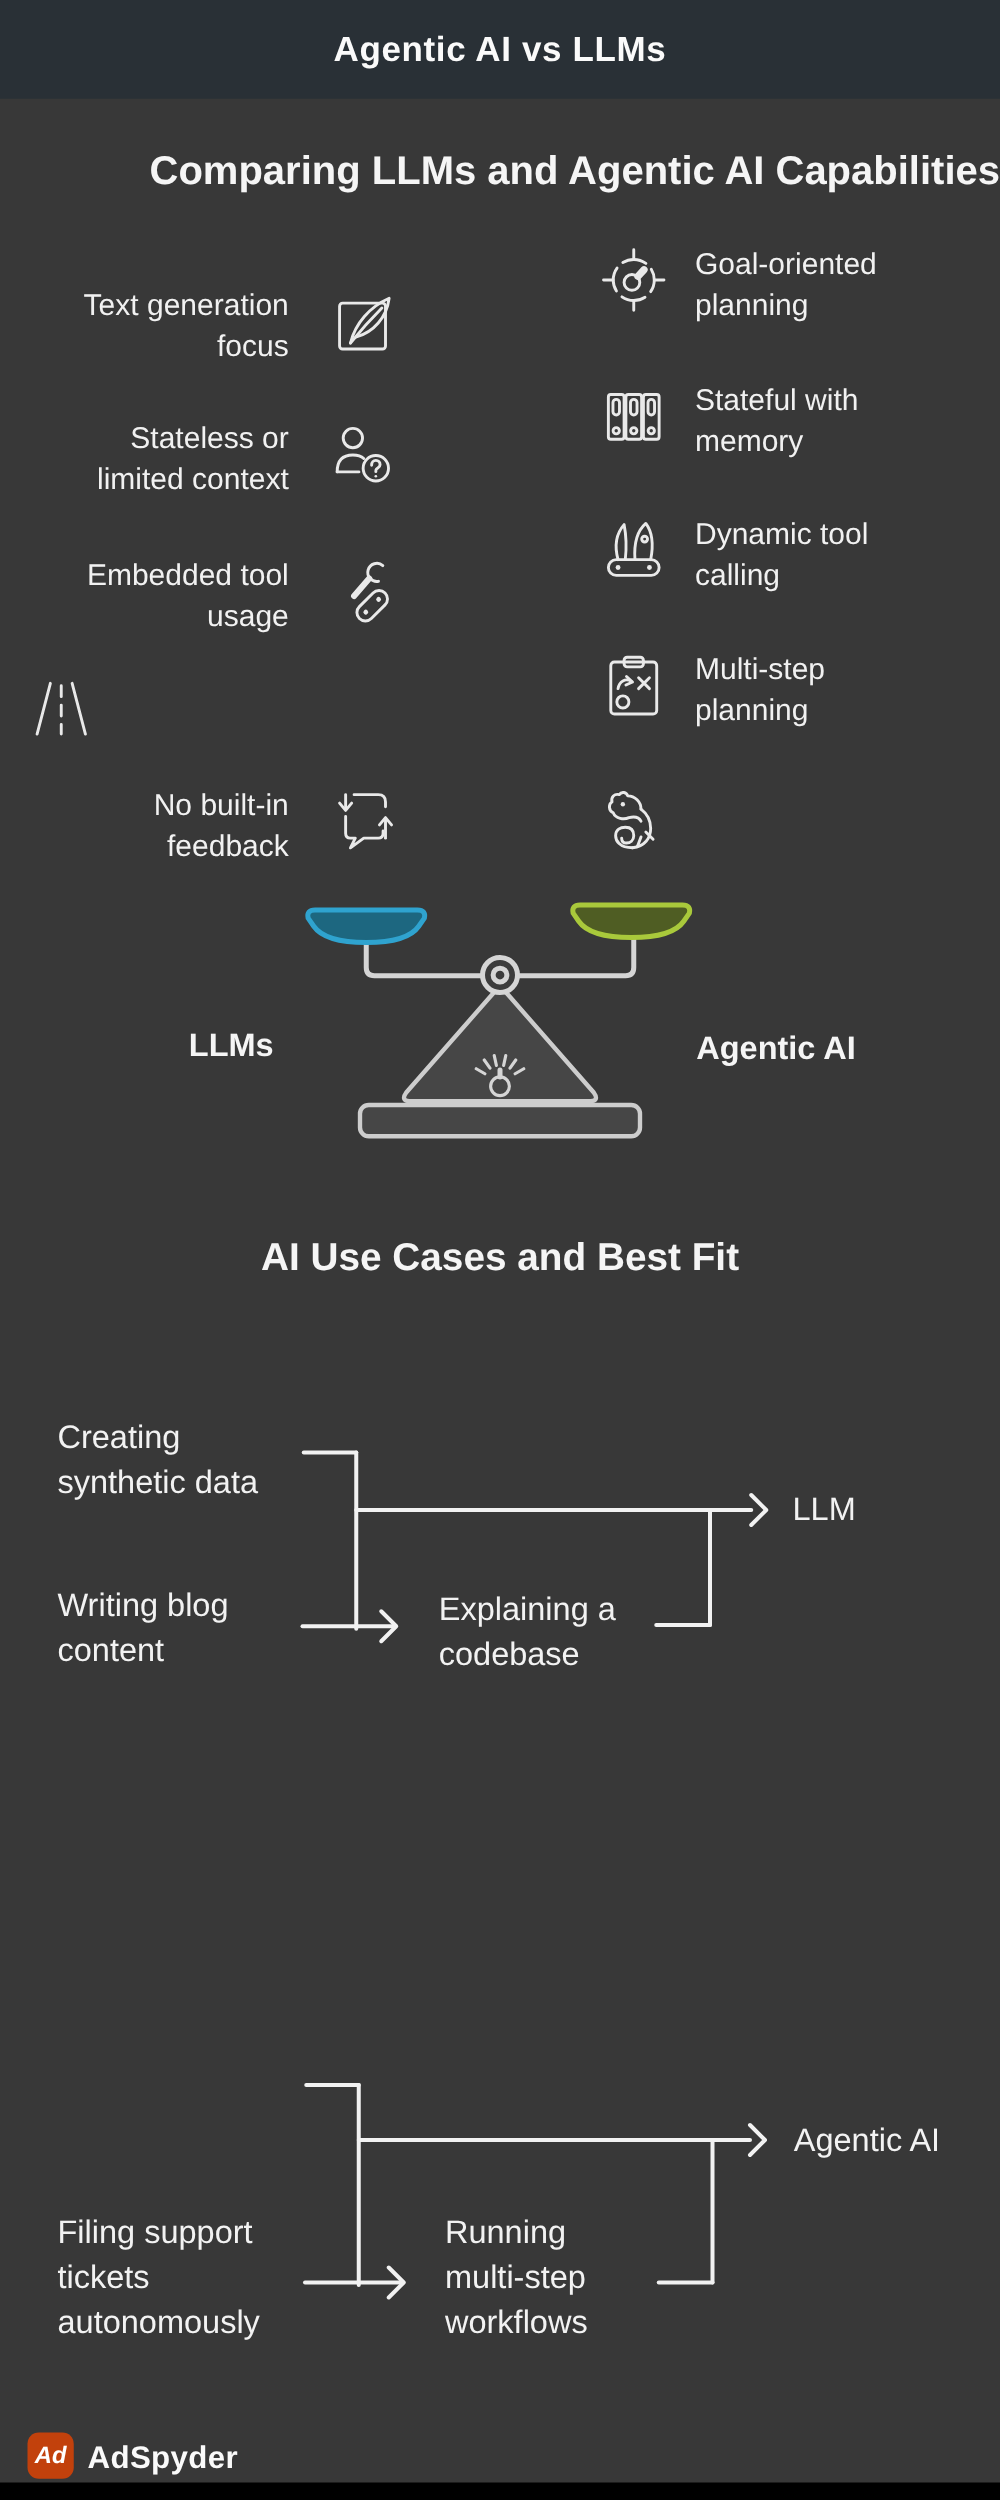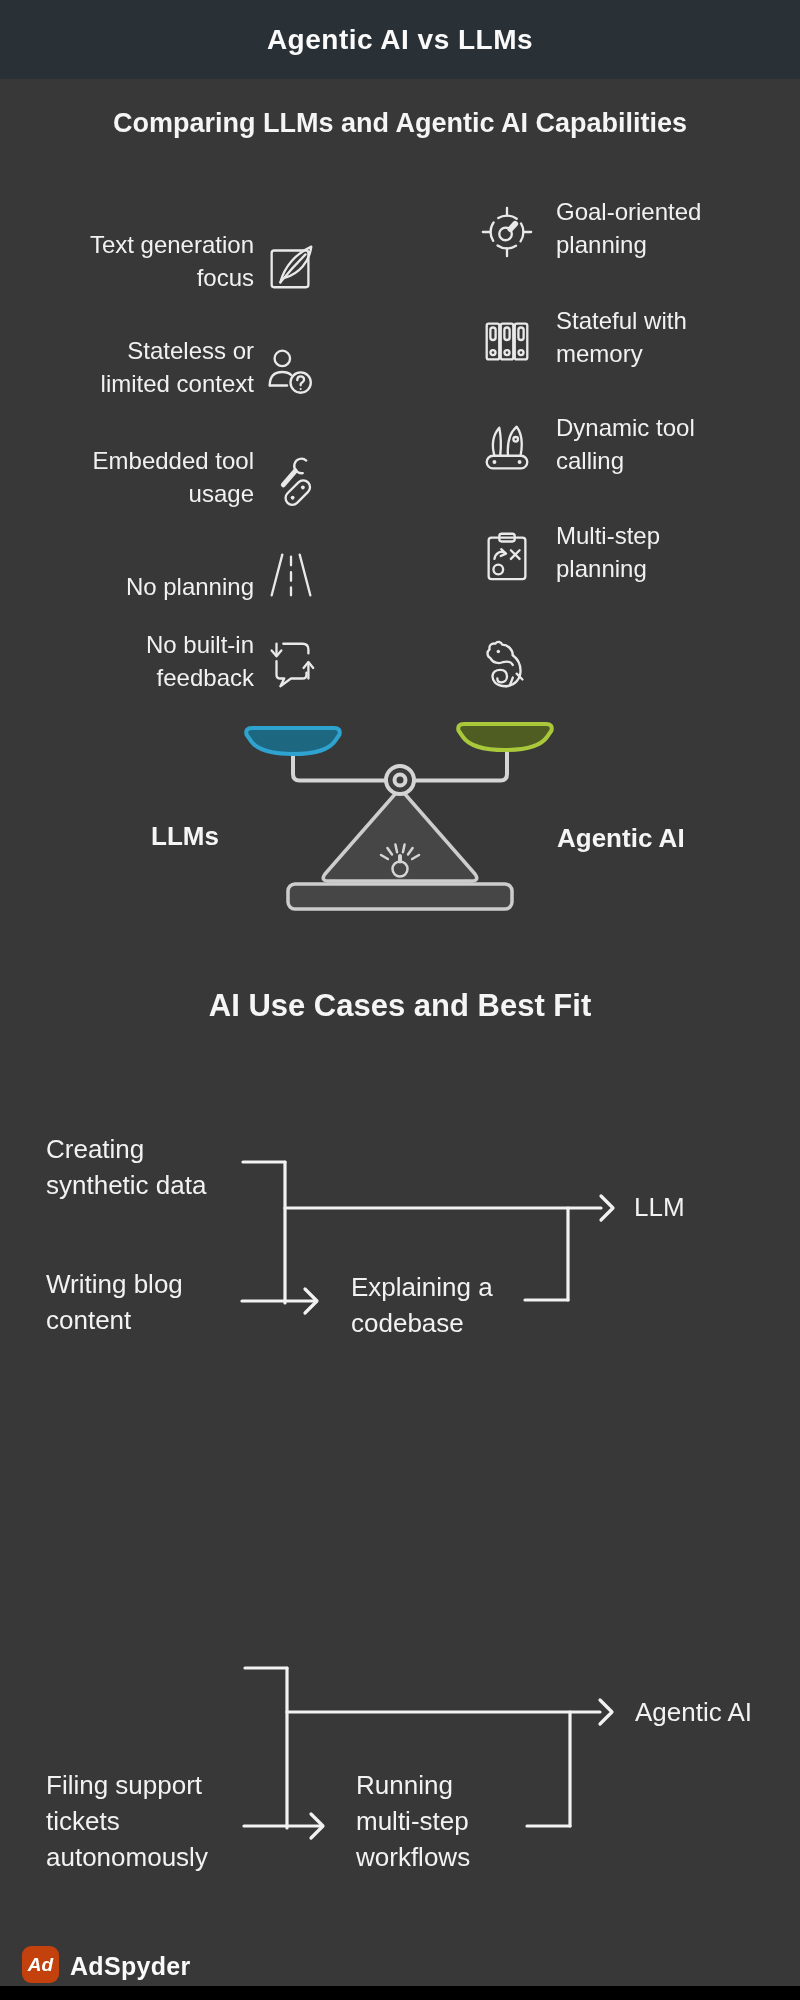--- a/index.html
+++ b/index.html
@@ -2,25 +2,25 @@
 <html><head>
 <meta charset="utf-8">
 <style>
   html,body{margin:0;padding:0;background:#222;}
   .canvas{position:relative;width:800px;height:2000px;background:#383838;overflow:hidden;
           font-family:"Liberation Sans",sans-serif;color:#f1f1f1;margin:0 auto;}
   .header{position:absolute;top:0;left:0;width:800px;height:79px;background:#293036;
           display:flex;align-items:center;justify-content:center;}
   .header-title{font-size:28px;font-weight:bold;letter-spacing:.5px;color:#fafafa;}
   .sec-title{position:absolute;left:0;width:800px;text-align:center;font-weight:bold;color:#f5f5f5;}
-  #title-compare{top:108px;font-size:27px;}
+  #title-compare{top:118px;font-size:32px;text-align:right;}
   #title-usecases{top:988px;font-size:31px;}
-  .row{position:absolute;display:flex;align-items:flex-end;height:66px;}
+  .row{position:absolute;display:flex;align-items:flex-start;height:66px;}
   .row.left{left:20px;width:300px;}
-  .row.left .lbl{flex:1;text-align:right;margin-right:8px;}
+  .row.left .lbl{flex:1;text-align:right;margin-right:31px;}
   .row.right{left:478px;width:310px;}
   .row.right .lbl{margin-left:20px;text-align:left;}
   .lbl{font-size:24px;line-height:33px;color:#f1f1f1;}
   .ic{width:58px;height:58px;flex:0 0 58px;}
   .ic path,.ic rect,.ic circle{stroke:#e9e9e9;stroke-width:2.4;fill:none;stroke-linecap:round;stroke-linejoin:round;}
   .ic .fill{fill:#e9e9e9;stroke:none;}
   .ic .thick{stroke-width:5;}
   #scale-svg{position:absolute;left:180px;top:700px;}
   .scale-label{position:absolute;font-weight:bold;font-size:26px;line-height:30px;color:#f5f5f5;}
   #llms-label{left:130px;top:821px;width:110px;text-align:center;}
@@ -85,24 +85,20 @@
       <path class="thick" d="M34.5,19.5 L22,34"></path>
       <g transform="rotate(45 37 42)">
         <rect x="30" y="27" width="14" height="30" rx="7"></rect>
         <circle class="fill" cx="37" cy="34.5" r="2"></circle>
         <circle class="fill" cx="37" cy="49.5" r="2"></circle>
       </g>
     </svg>
   </div>
 
   <div class="row left" style="top:537px">
-    <div class="lbl">
-      <div>No planning</div>
-        <div></div>
-    </div>
     <svg class="ic" viewBox="0 0 60 60">
       <path d="M21,10 L10,52"></path>
       <path d="M39,10 L50,52"></path>
       <path d="M30,12 V52" stroke-dasharray="9 7"></path>
     </svg>
   </div>
 
   <div class="row left" style="top:628px">
     <div class="lbl">
       <div>No built-in</div>

